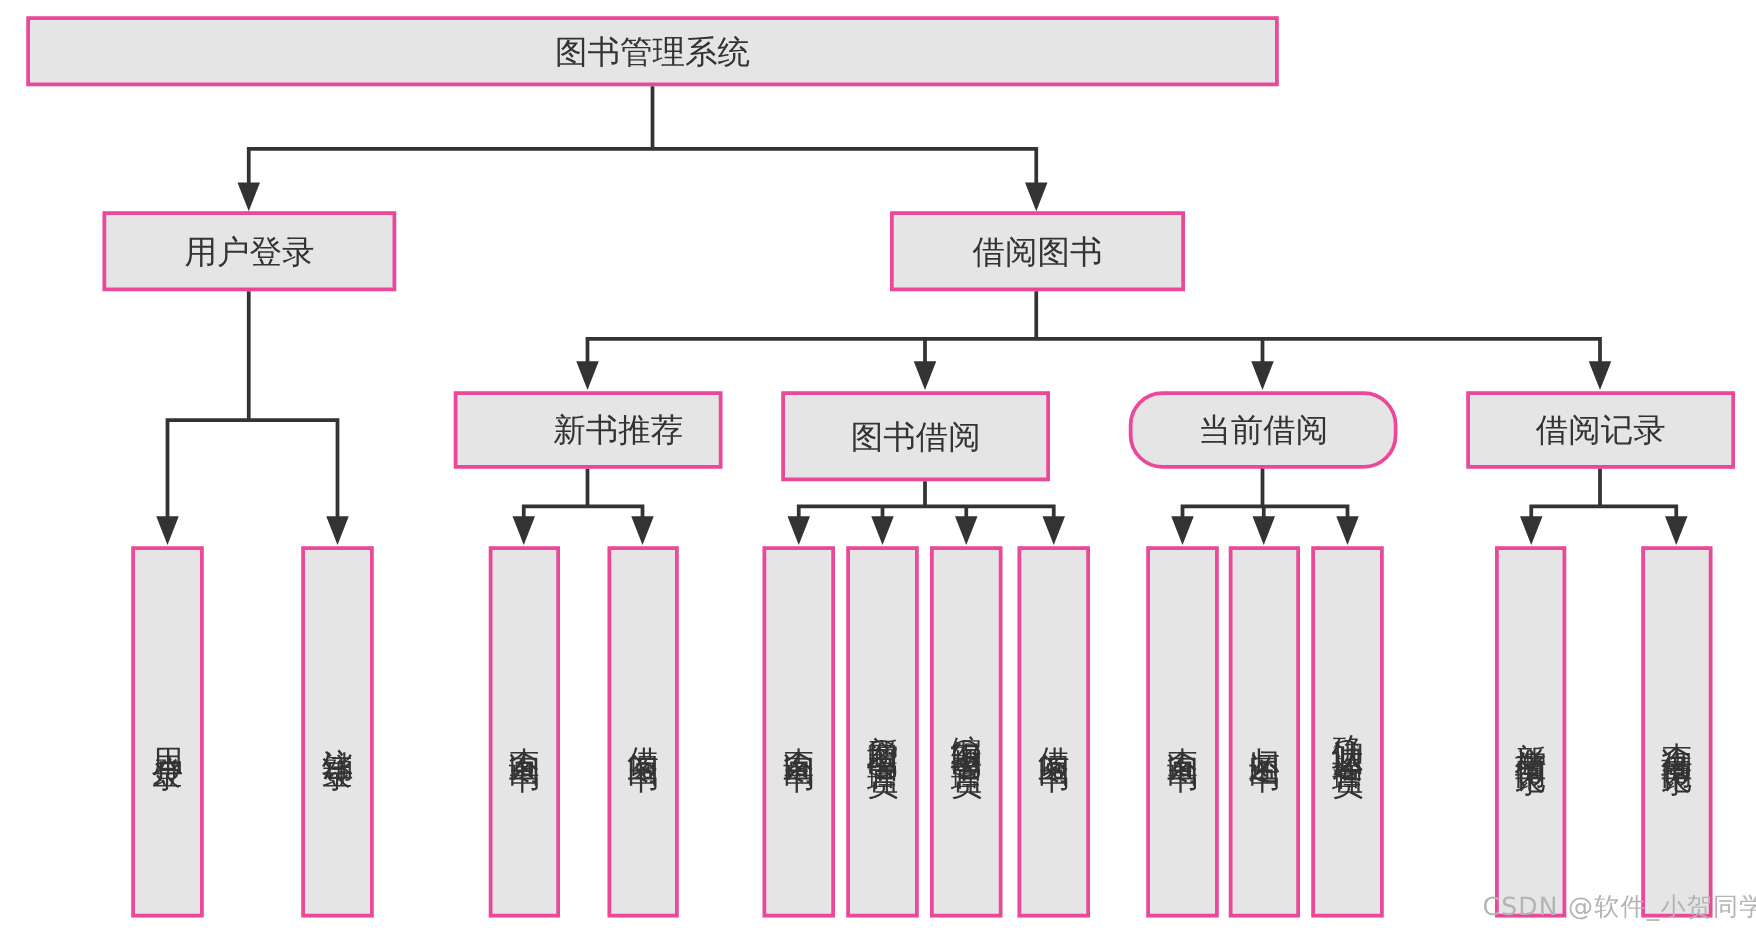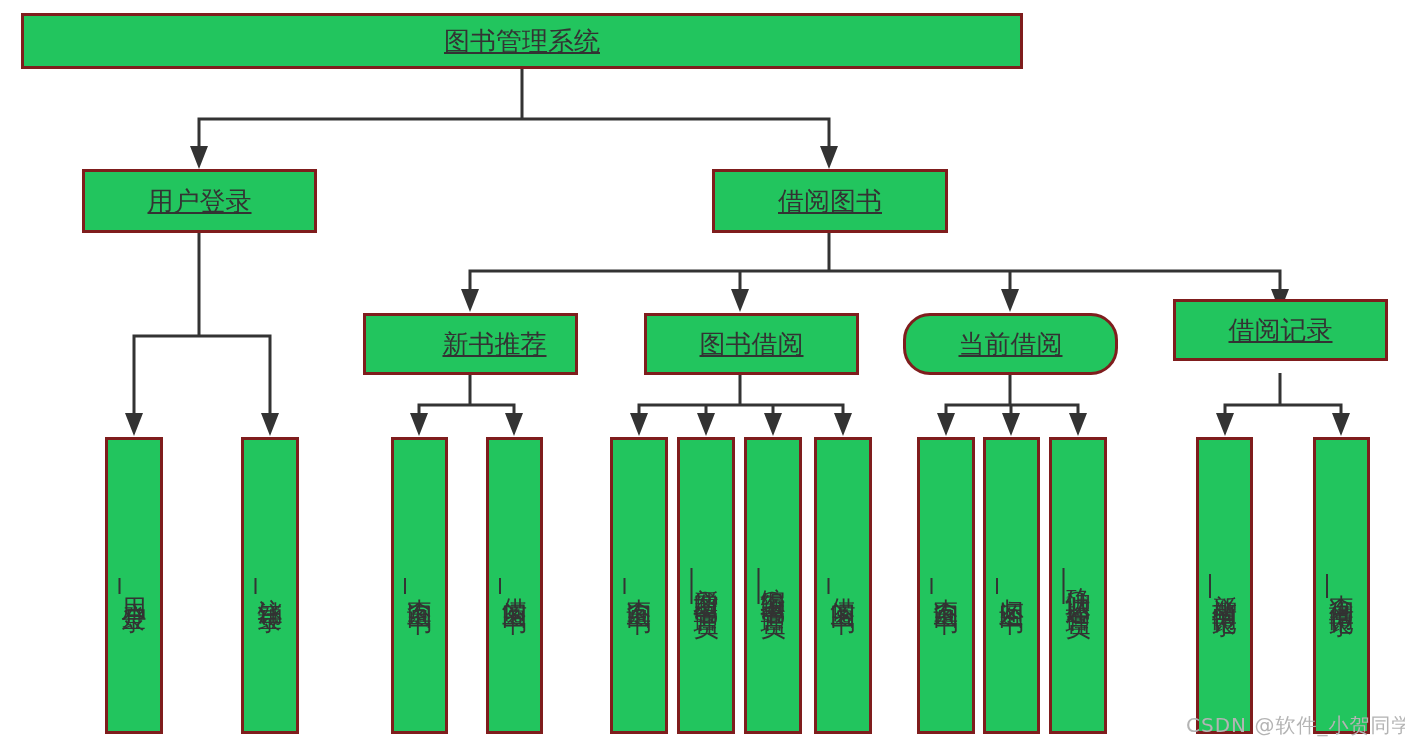--- a/index.html
+++ b/index.html
@@ -2,23 +2,23 @@
 <html><head>
 <meta charset="utf-8">
 <style>
   html,body{margin:0;padding:0;background:#ffffff;}
   .canvas{
     position:relative;width:1405px;height:747px;background:#ffffff;overflow:hidden;
     font-family:"DejaVu Sans","Liberation Sans",sans-serif;
   }
   svg.conn{position:absolute;left:0;top:0;z-index:1;}
   .bx{
-    position:absolute;box-sizing:border-box;border:3px solid #7f1d1d;background:#22c55e;
+    position:absolute;box-sizing:border-box;border:3px solid #ec4899;background:#e5e5e5;
     display:flex;align-items:center;justify-content:center;
-    color:#333333;font-size:26px;z-index:2;white-space:nowrap;text-decoration:underline;
+    color:#333333;font-size:26px;z-index:2;white-space:nowrap;
   }
   .vert{
     writing-mode:vertical-rl;text-orientation:mixed;
     font-size:25px;letter-spacing:4px;white-space:normal;
   }
   .wm{
     position:absolute;left:1186px;top:712px;z-index:3;
     color:#b4b4b4;font-size:20px;letter-spacing:1px;white-space:nowrap;
   }
 </style>
@@ -67,23 +67,23 @@
              M1216 413 L1234 413 L1225 436 Z
              M1332 413 L1350 413 L1341 436 Z"></path>
   </svg>
 
   <div class="bx" style="left:21px;top:13px;width:1002px;height:56px;">图书管理系统</div>
 
   <div class="bx" style="left:82px;top:169px;width:235px;height:64px;">用户登录</div>
   <div class="bx" style="left:712px;top:169px;width:236px;height:64px;">借阅图书</div>
 
   <div class="bx" style="left:363px;top:313px;width:215px;height:62px;padding-left:48px;">新书推荐</div>
-  <div class="bx" style="left:644px;top:313px;width:215px;height:62px;">图书借阅</div>
+  <div class="bx" style="left:625px;top:313px;width:215px;height:72px;">图书借阅</div>
   <div class="bx" style="left:903px;top:313px;width:215px;height:62px;border-radius:27px;">当前借阅</div>
-  <div class="bx" style="left:1173px;top:299px;width:215px;height:62px;">借阅记录</div>
+  <div class="bx" style="left:1173px;top:313px;width:215px;height:62px;">借阅记录</div>
 
   <div class="bx vert" style="left:105px;top:437px;width:58px;height:297px;">用户登录</div>
   <div class="bx vert" style="left:241px;top:437px;width:58px;height:297px;">注销登录</div>
 
   <div class="bx vert" style="left:391px;top:437px;width:57px;height:297px;">查询图书</div>
   <div class="bx vert" style="left:486px;top:437px;width:57px;height:297px;">借阅图书</div>
 
   <div class="bx vert" style="left:610px;top:437px;width:58px;height:297px;">查询图书</div>
   <div class="bx vert" style="left:677px;top:437px;width:58px;height:297px;">新增图书（管理员）</div>
   <div class="bx vert" style="left:744px;top:437px;width:58px;height:297px;">编辑图书（管理员）</div>

